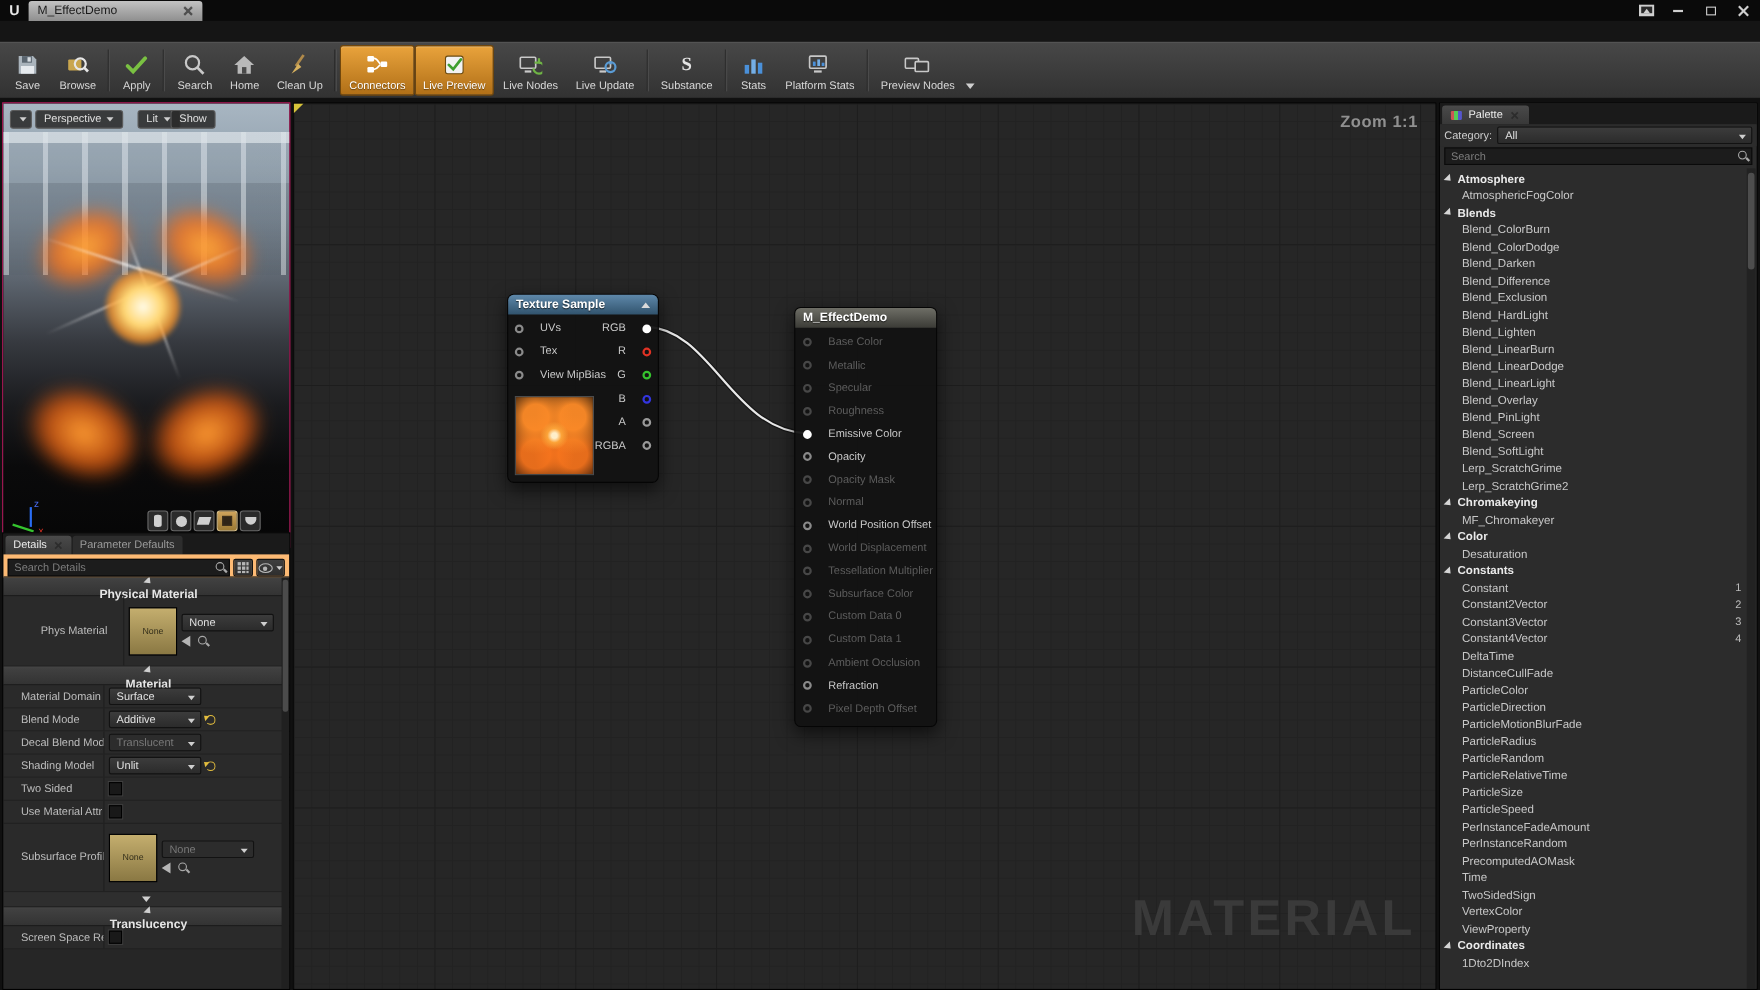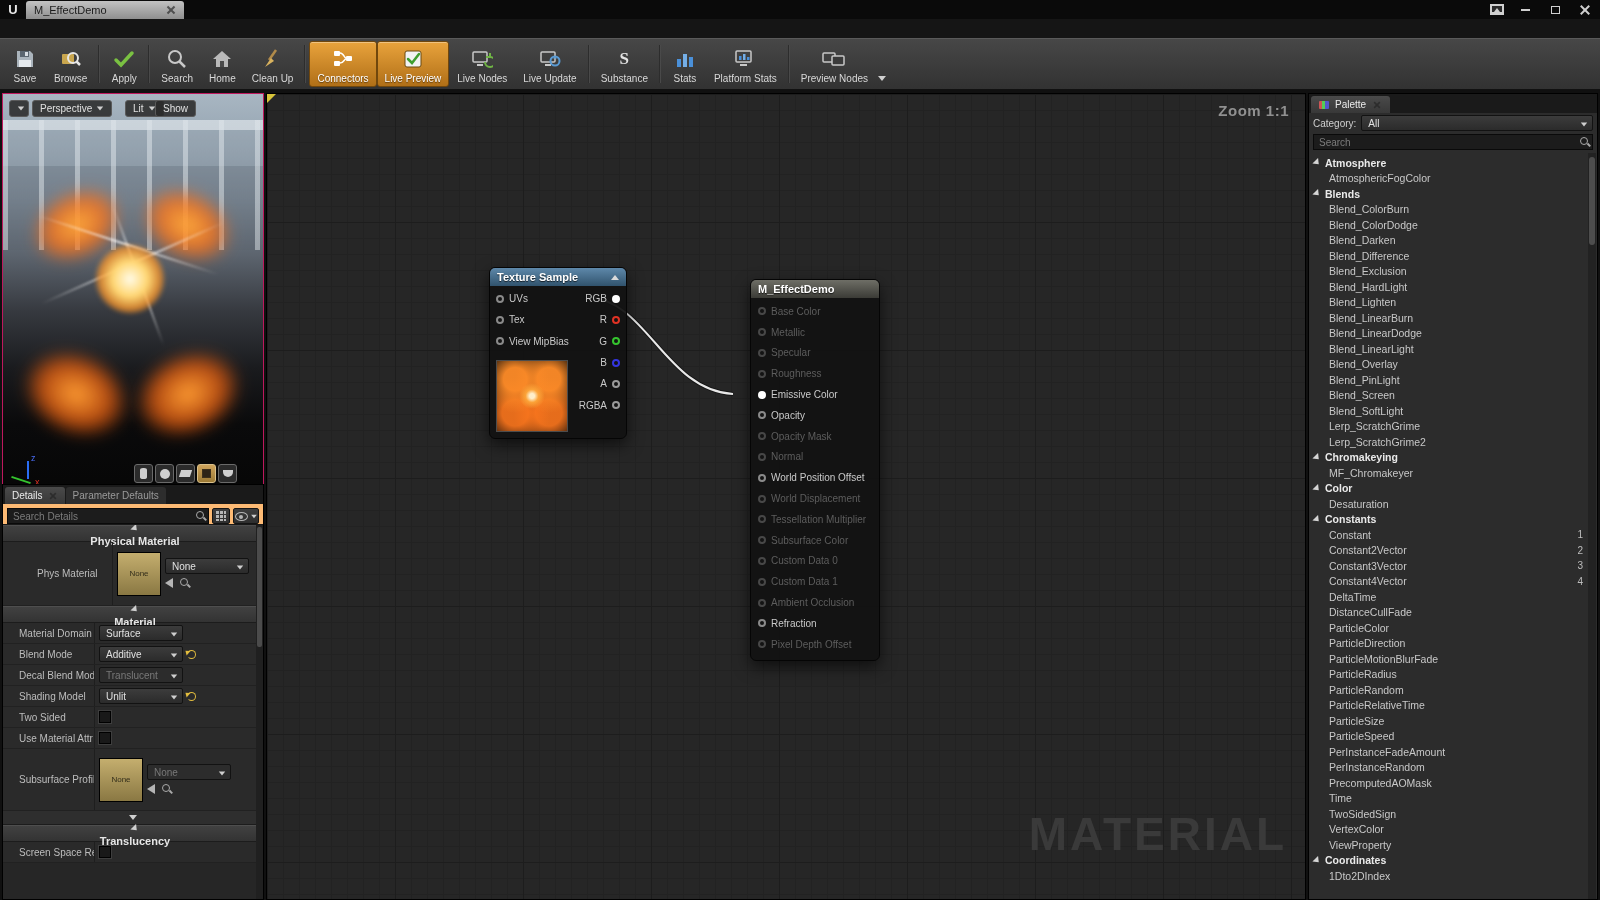--- a/index.html
+++ b/index.html
@@ -128,29 +128,29 @@
   .graph { position:absolute; left:266px; top:3px; width:1040px; height:807px; background-color:#262626; overflow:hidden; border:1px solid #000;
     background-image:
       linear-gradient(#1d1d1d 1px, transparent 1px), linear-gradient(90deg,#1d1d1d 1px, transparent 1px),
       linear-gradient(#222 1px, transparent 1px), linear-gradient(90deg,#222 1px, transparent 1px);
     background-size:128px 128px,128px 128px,16px 16px,16px 16px; }
   .graph-corner { position:absolute; left:0; top:0; width:0; height:0; border-top:9px solid #d8c43a; border-right:9px solid transparent; }
   .zoom-label { position:absolute; right:16px; top:8px; color:#909090; font-size:15px; font-weight:bold; letter-spacing:.5px; }
   .watermark { position:absolute; right:18px; bottom:38px; color:#3a3a3a; font-size:46px; font-weight:bold; letter-spacing:3px; }
   .wires { position:absolute; inset:0; pointer-events:none; }
 
-  .node { position:absolute; background:rgba(18,18,18,.94); border:1px solid #050505; border-radius:6px; box-shadow:0 6px 16px rgba(0,0,0,.6);margin-left:28px; }
+  .node { position:absolute; background:rgba(18,18,18,.94); border:1px solid #050505; border-radius:6px; box-shadow:0 6px 16px rgba(0,0,0,.6); }
   .node-head { height:18px; border-radius:5px 5px 0 0; display:flex; align-items:center; padding:0 7px; gap:6px; font-weight:bold; font-size:11px; color:#fff; text-shadow:0 1px 1px rgba(0,0,0,.7); }
   .head-ts { background:linear-gradient(#5e88aa,#31536d); }
   .head-mat { background:linear-gradient(#6e6e66,#3b3b36); }
   .collapse-arrow { margin-left:auto; width:0; height:0; border-left:4px solid transparent; border-right:4px solid transparent; border-bottom:5px solid #dadada; }
   .node-ts { left:194px; top:173px; width:138px; height:172px; }
   .node-mat { left:455px; top:185px; width:130px; height:382px; }
   .node-body { position:relative; }
-  .pin-row { height:21.3px; display:flex; align-items:center; gap:5px; font-size:10px; }
+  .pin-row { height:21.3px; display:flex; align-items:center; gap:15px; font-size:10px; }
   .pins-left { position:absolute; left:6px; top:2px; }
   .pins-right { position:absolute; right:6px; top:2px; }
   .pins-right .pin-row { justify-content:flex-end; }
   .pin-c { width:8px; height:8px; border-radius:50%; border:2px solid #8a8a8a; background:transparent; flex:0 0 auto; }
   .pin-c.filled { background:#fff; border-color:#fff; }
   .pin-lbl { color:#c9c9c9; white-space:nowrap; }
   .mat-pins { position:absolute; left:7px; top:3px; }
   .mat-pins .pin-row { height:20.8px; }
   .pin-row.disabled .pin-lbl { color:#5d5d5d; }
   .pin-row.disabled .pin-c { border-color:#474747; }

